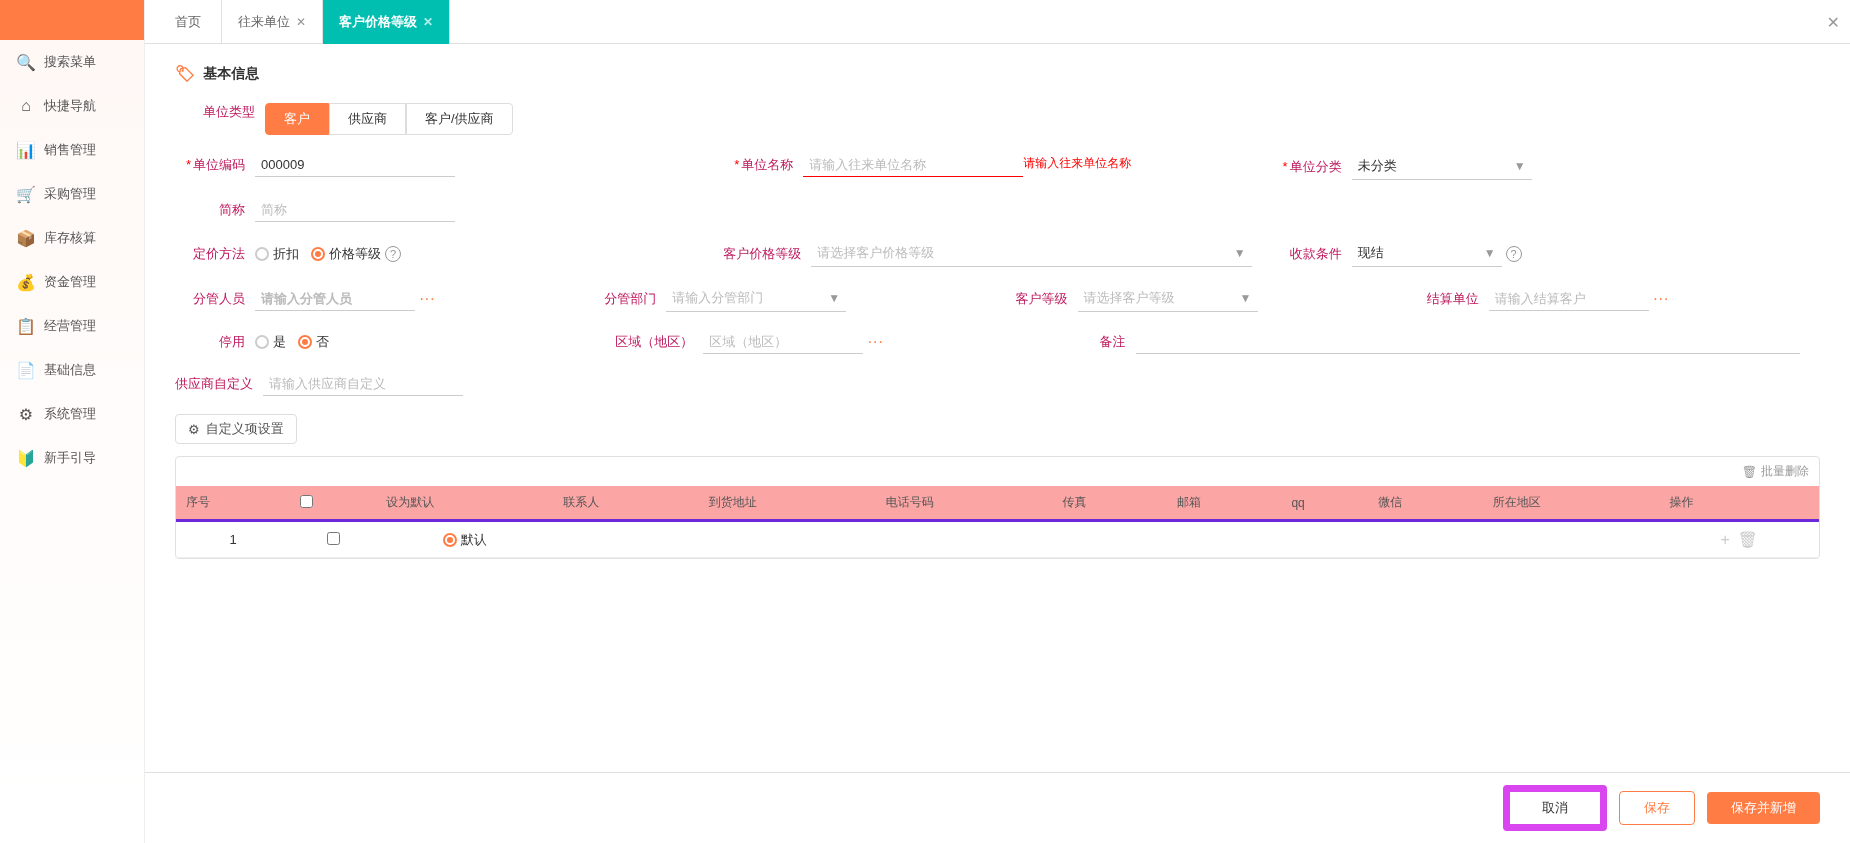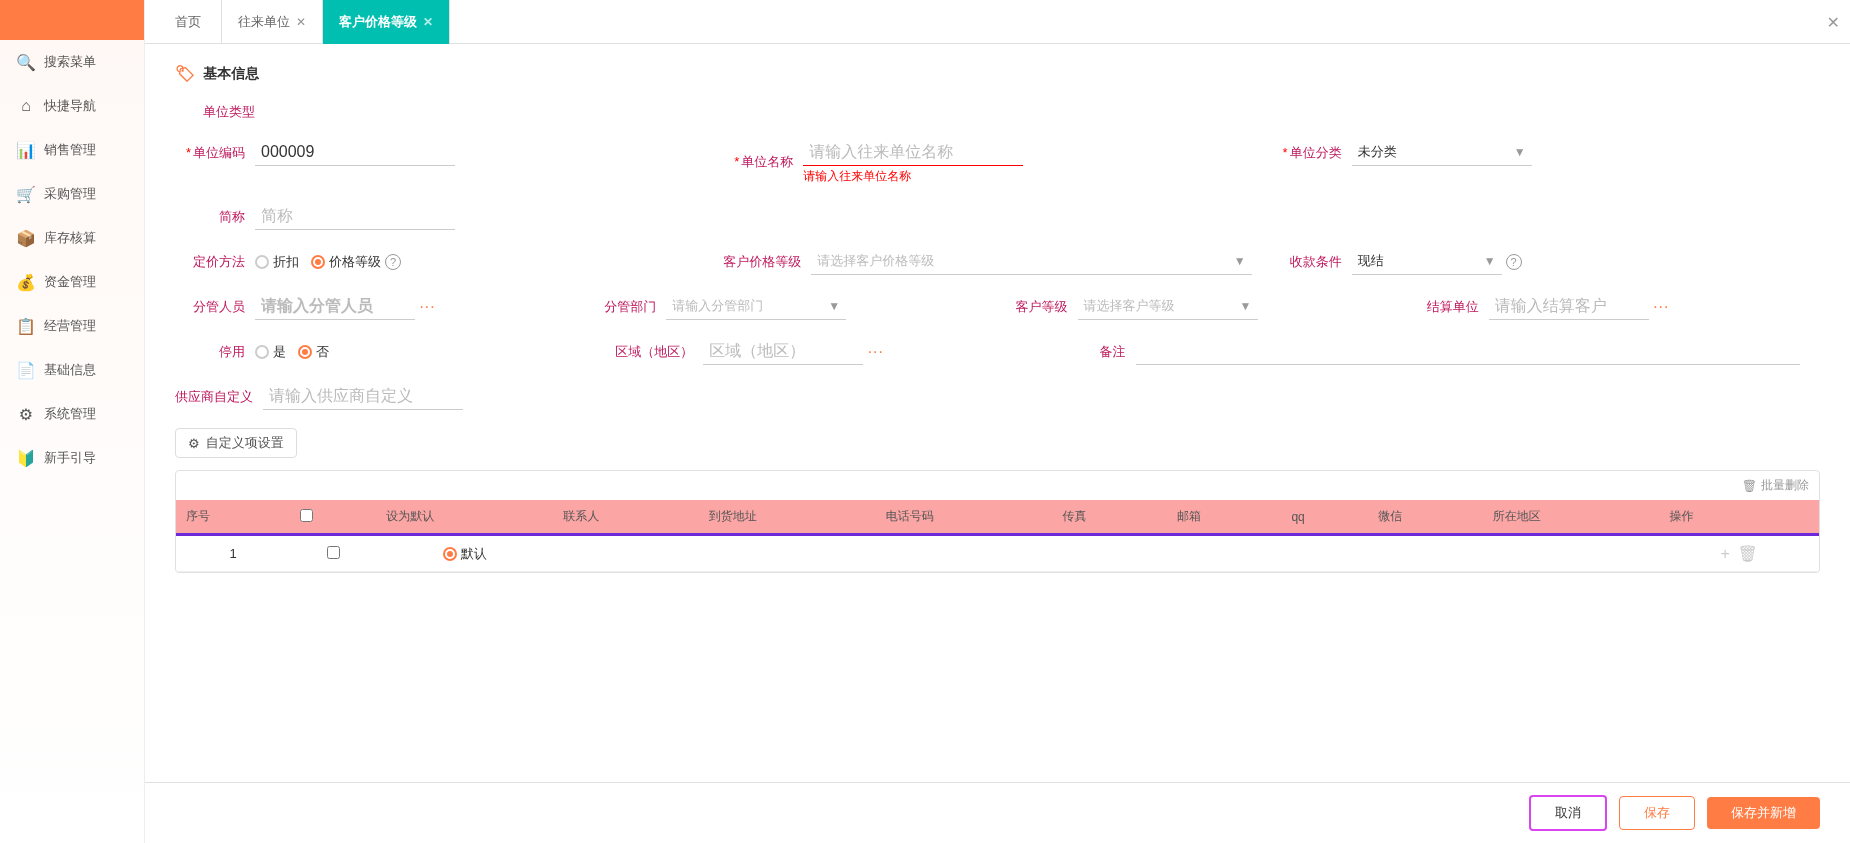--- a/index.html
+++ b/index.html
@@ -69,21 +69,21 @@
     }
     .form-field {
       display: flex; align-items: center; min-width: 280px; flex: 1; padding-right: 20px;
     }
     .form-label {
       white-space: nowrap; color: #be185d; text-align: right; margin-right: 10px; min-width: 70px;
     }
     .form-label.required::before { content: '*'; color: #f00; margin-right: 2px; }
     .form-input {
       flex: 1; border: none; border-bottom: 1px solid #ccc; padding: 4px 6px; outline: none;
-      font-size: 16px; color: #333; background: transparent;
+      font-size: 13px; color: #333; background: transparent;
     }
     .form-input.error { border-bottom-color: #f00; }
     .form-input::placeholder { color: #bbb; }
     .error-msg { color: #f00; font-size: 12px; margin-top: 2px; display: block; }
 
     .form-select {
       flex: 1; display: flex; align-items: center; border-bottom: 1px solid #ccc;
       padding: 4px 6px; cursor: pointer; min-width: 120px; justify-content: space-between;
     }
     .select-placeholder { color: #bbb; font-size: 13px; }
@@ -137,36 +137,36 @@
     td { padding: 8px 10px; border-bottom: 1px solid #f0f0f0; font-size: 13px; }
     .td-center { text-align: center; }
     .action-btn { color: #ccc; cursor: pointer; font-size: 16px; margin: 0 2px; }
 
     
     .footer {
       background: #fff; border-top: 1px solid #e0e0e0; padding: 12px 30px;
       display: flex; justify-content: flex-end; gap: 12px; align-items: center;
     }
     .btn-cancel {
-      padding: 7px 24px; border: 2px solid #d946ef; border-radius: 4px; cursor: pointer;
+      padding: 7px 32px; border: 7px solid #d946ef; border-radius: 4px; cursor: pointer;
       font-size: 13px; background: #fff; color: #333;
     }
     .btn-save {
       padding: 7px 24px; border: 1px solid #ddd; border-radius: 4px; cursor: pointer;
       font-size: 13px; background: #fff; color: #ff7c44; border-color: #ff7c44;
     }
     .btn-save-new {
       padding: 7px 24px; border-radius: 4px; cursor: pointer;
       font-size: 13px; background: #ff7c44; color: #fff; border: none;
     }
 
     .scrollbar-thin::-webkit-scrollbar { width: 4px; }
     .scrollbar-thin::-webkit-scrollbar-thumb { background: #ddd; border-radius: 2px; }
 
-    .field-with-error { display: flex; flex-direction: column; flex: 1; }
+    .field-with-error { display: flex; flex-direction: row; flex: 1; }
   </style>
 </head>
 <body>
 
 <div class="sidebar">
   <div class="sidebar-logo"></div>
   <div id="sidebar-items"></div>
 <div class="sidebar-item">
       <span class="sidebar-icon">🔍</span>
       <span>搜索菜单</span>
@@ -232,20 +232,25 @@
 
     
     <div class="section-title">
       <span class="section-icon">🏷</span>
       <span>基本信息</span>
     </div>
 
     
     <div class="form-row">
       <div class="form-label" style="width:80px; min-width:80px;">单位类型</div>
+      <div id="unit-type-buttons" style="display:flex;">
+          <button class="unit-btn active">客户</button>
+          <button class="unit-btn">供应商</button>
+          <button class="unit-btn">客户/供应商</button>
+        </div>
     </div>
 
     
     <div class="form-row">
 
       <div class="form-field">
         <span class="form-label required">单位编码</span>
         <input class="form-input" type="text" value="000009" style="max-width: 200px;">
       </div>
 

